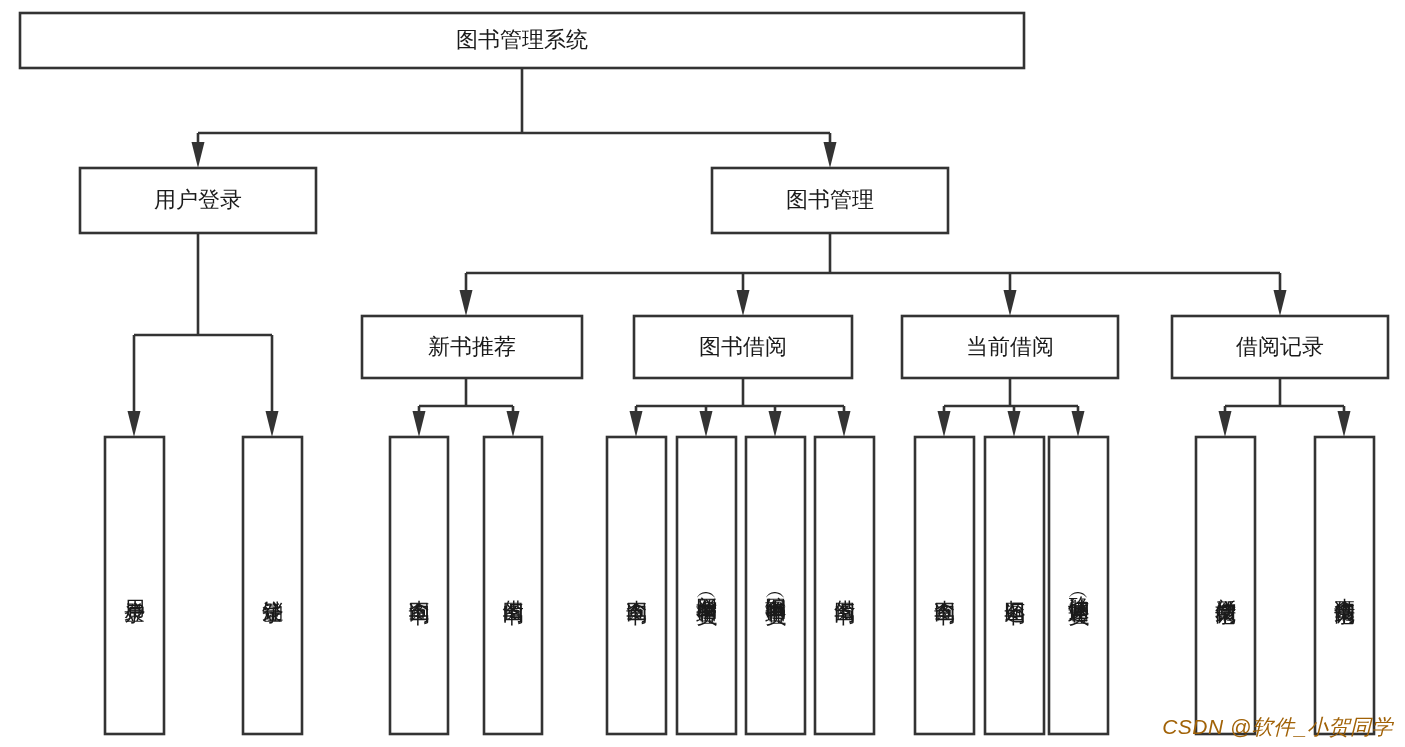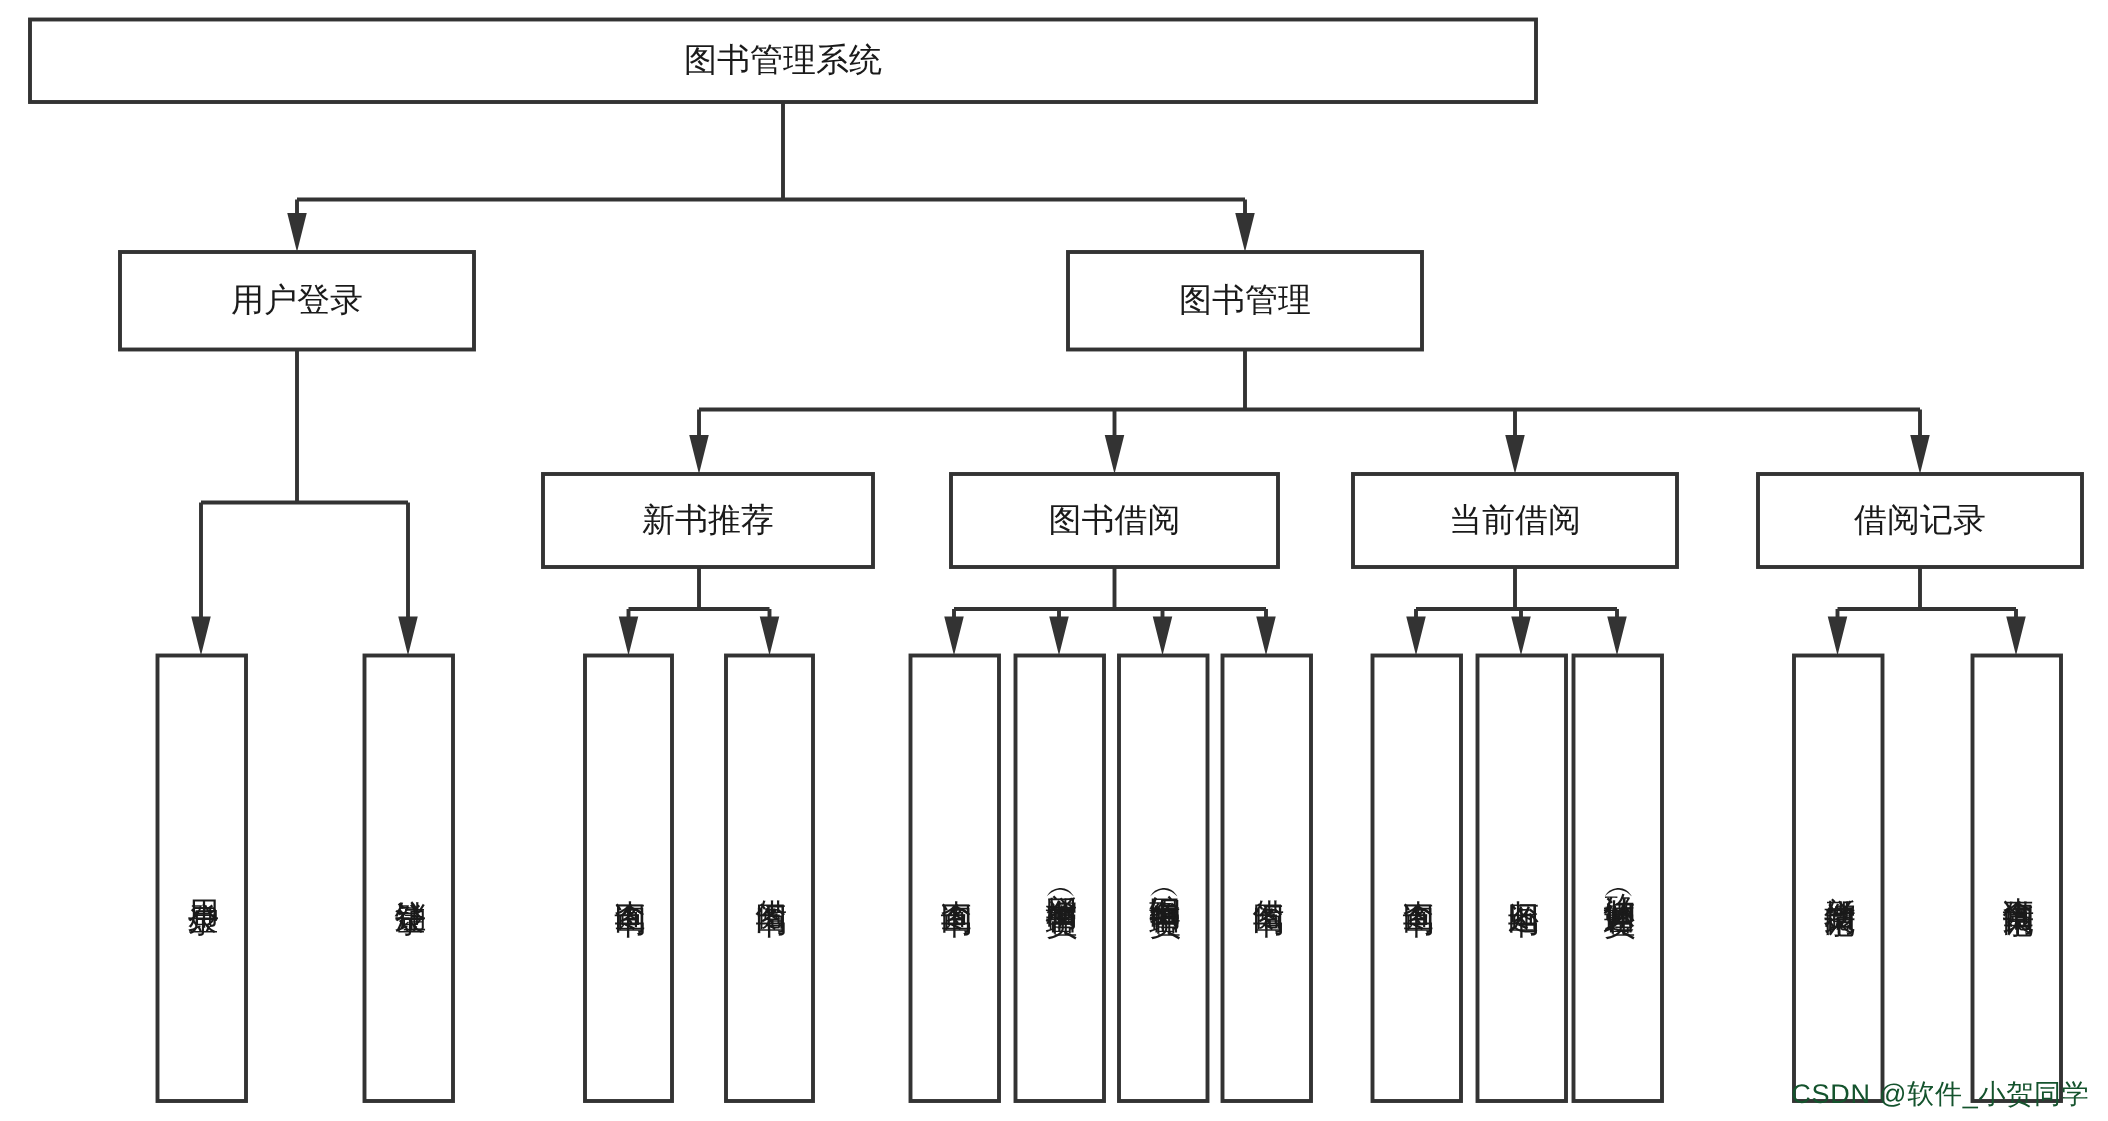--- a/index.html
+++ b/index.html
@@ -66,24 +66,25 @@
     color: #1a1a1a;
     letter-spacing: 1.5px;
     text-align: center;
     white-space: nowrap;
   }
   .watermark {
     position: absolute;
     right: 12px;
     bottom: 6px;
     font-family: "Liberation Sans", "DejaVu Sans", sans-serif;
-    font-size: 18px;
-    color: #14532d;
+    font-size: 21px;
+    color: #a16207;
     letter-spacing: 0.5px;
     white-space: nowrap;
+    font-style: italic;
   }
 </style>
 </head>
 <body>
 
 <div id="diagram-root">
   <svg class="canvas" id="svg-canvas" viewBox="0 0 1405 747" xmlns="http://www.w3.org/2000/svg">
       <g>
         <line class="edge-line" x1="522" y1="68" x2="522" y2="133"></line>
         <line class="edge-line" x1="198" y1="133" x2="830" y2="133"></line>

